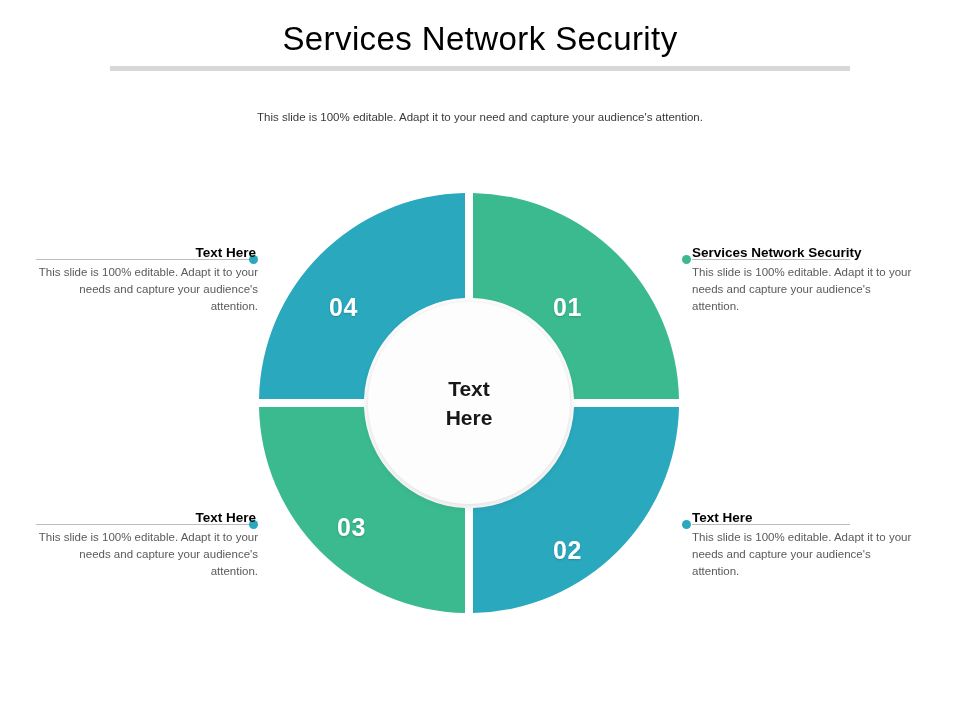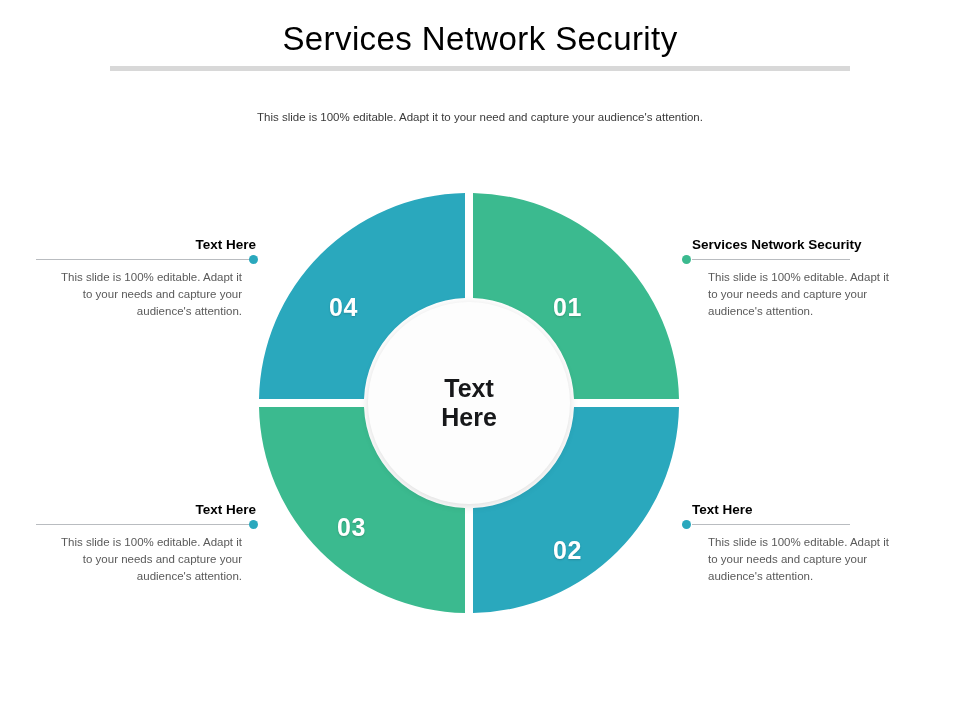--- a/index.html
+++ b/index.html
@@ -83,21 +83,21 @@
     width: 202px;
     height: 202px;
     border-radius: 50%;
     background: #fdfdfd;
     box-shadow: 0 2px 9px rgba(0,0,0,0.14);
     display: flex;
     align-items: center;
     justify-content: center;
   }
   #donut-center-label {
-    font-size: 25px;
+    font-size: 21px;
     font-weight: bold;
     color: #17181a;
     text-align: center;
     line-height: 29px;
   }
 
   
   .callout {
     position: absolute;
     width: 222px;
@@ -108,29 +108,29 @@
   #callout-01 { top: 236px; }
   #callout-02 { top: 501px; }
   #callout-03 { top: 501px; }
   #callout-04 { top: 236px; }
 
   .callout-heading {
     font-size: 13.5px;
     font-weight: bold;
     color: #000000;
     line-height: 17px;
-    margin: 0 0 3px 0;
+    margin: 8px 0 3px 0;
     white-space: nowrap;
   }
   .callout-left .callout-heading { padding-right: 2px; }
   .callout-body {
     font-size: 11.5px;
     color: #5a5a5a;
     line-height: 17px;
-    margin: 16px;
+    margin: 0;
   }
 
   
   .connector {
     position: absolute;
     height: 1px;
     background: #b9bcc0;
   }
   .connector-right { left: 692px; width: 158px; }
   .connector-left  { left: 36px;  width: 216px; }

